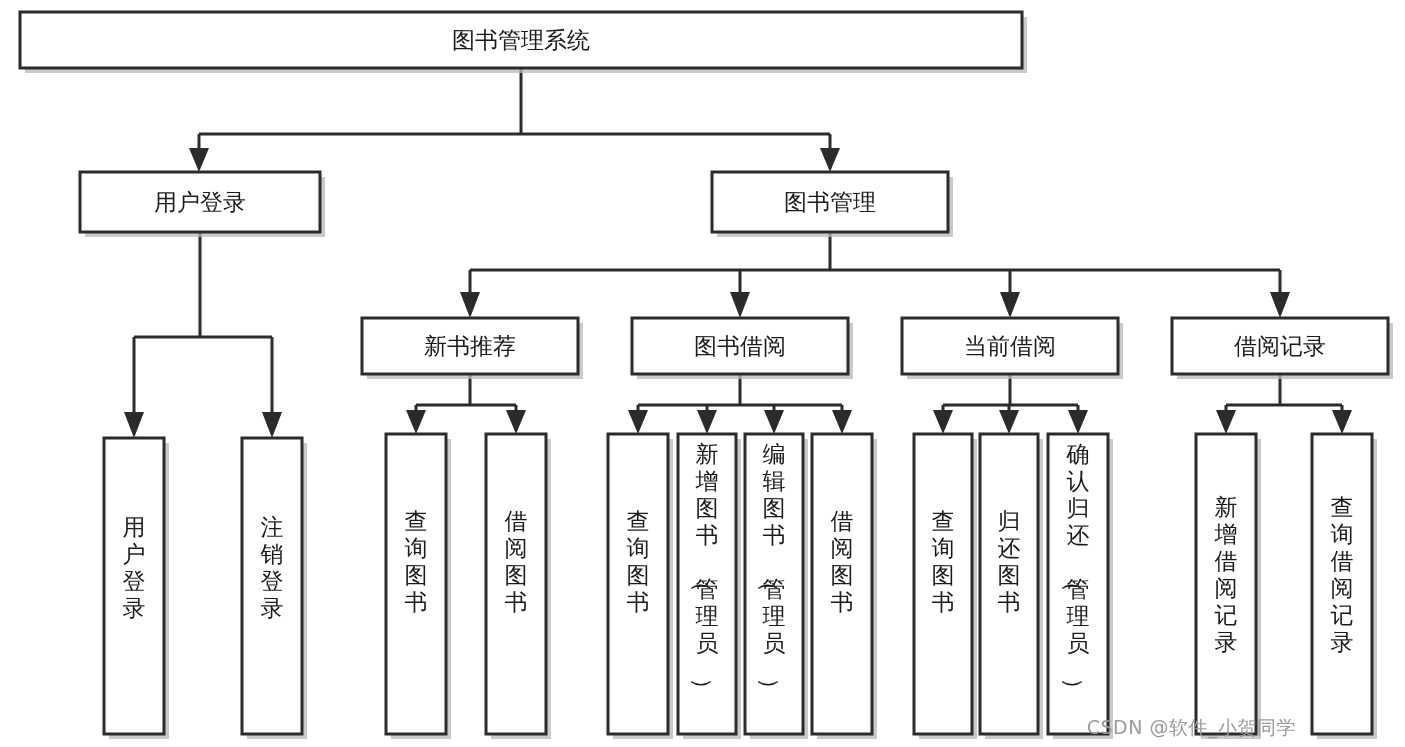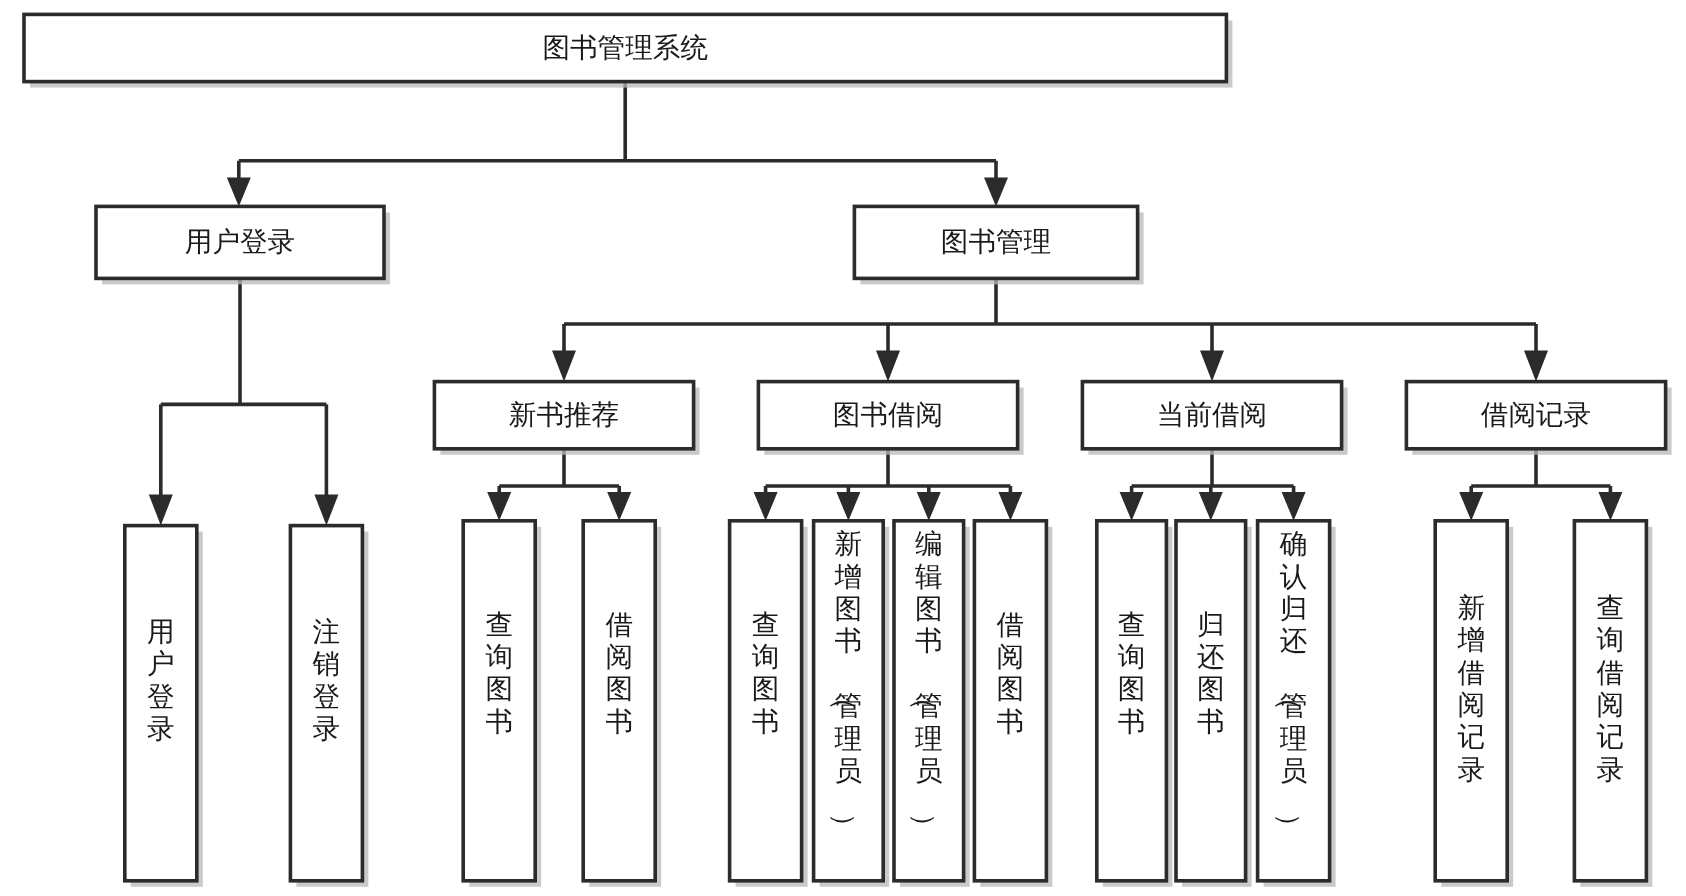--- a/index.html
+++ b/index.html
@@ -256,14 +256,15 @@
     </g>
 
     <g>
       <rect class="node-shadow" x="1317" y="439" width="60" height="300"></rect>
       <rect class="node-rect" x="1312" y="434" width="60" height="300"></rect>
       <text class="leaf-label-v" x="1342" y="508"><tspan x="1342" dy="0">查</tspan><tspan x="1342" dy="27">询</tspan><tspan x="1342" dy="27">借</tspan><tspan x="1342" dy="27">阅</tspan><tspan x="1342" dy="27">记</tspan><tspan x="1342" dy="27">录</tspan></text>
     </g>
 
   </svg>
 
+  <div class="watermark-text">CSDN @软件_小贺同学</div>
 
 </div>
 
 </body></html>

